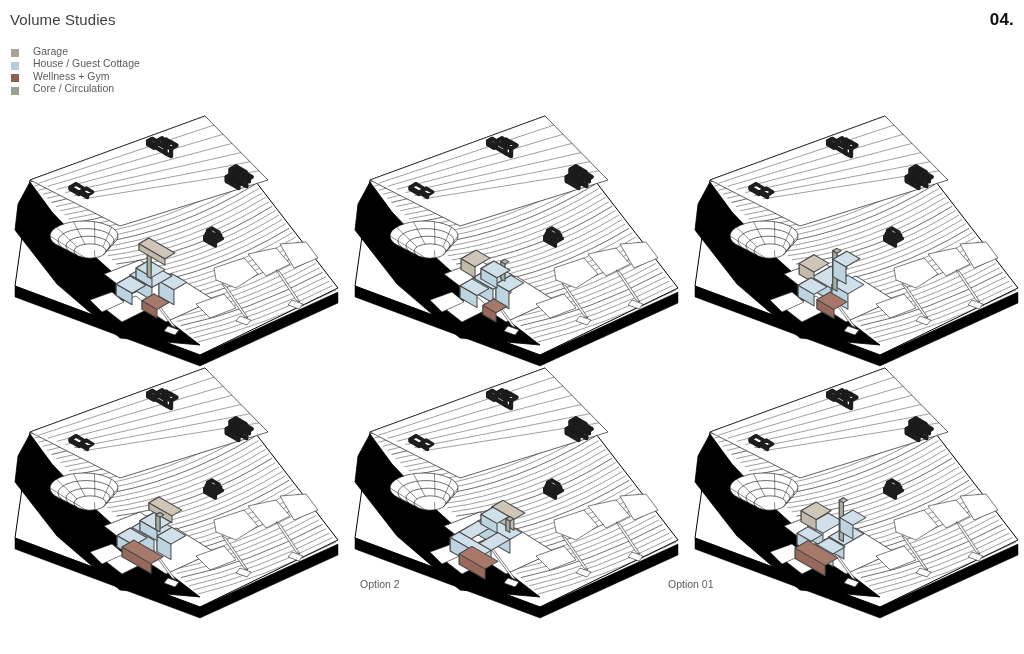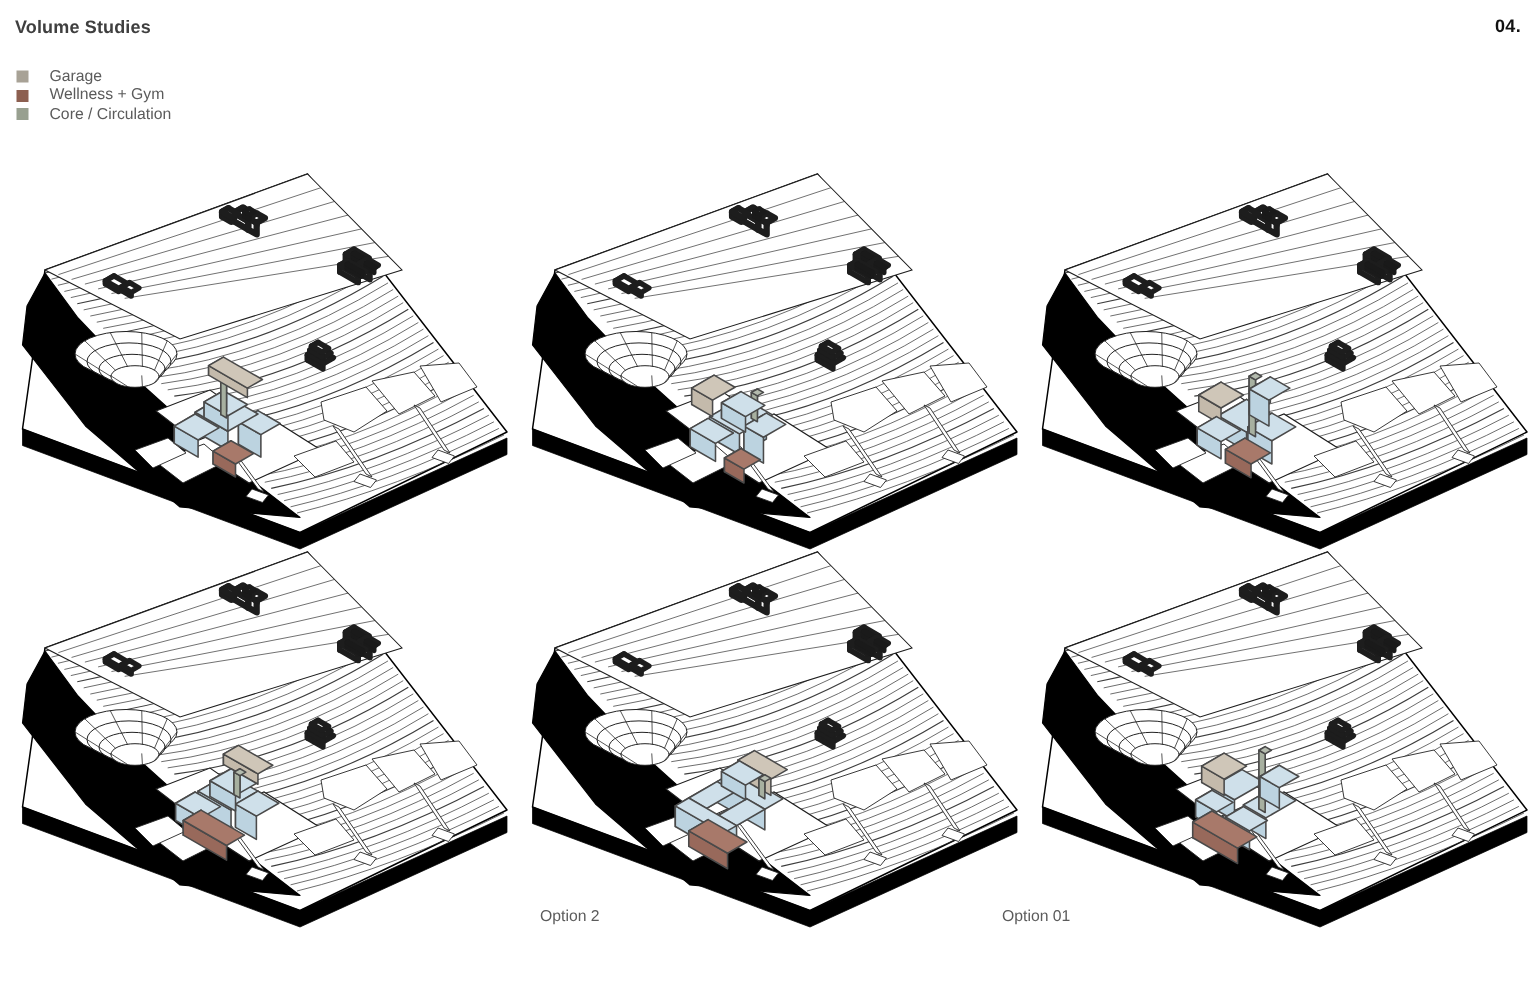--- a/index.html
+++ b/index.html
@@ -14,47 +14,47 @@
     overflow: hidden;
     font-family: "Liberation Sans", sans-serif;
     color: #4a4a4a;
   }
 
   
   #board-title {
     position: absolute;
     left: 10px;
     top: 11px;
-    font-size: 12px;
-    font-weight: 700;
+    font-size: 15px;
+    font-weight: 400;
     letter-spacing: 0.1px;
     color: #3f3f3f;
     white-space: nowrap;
   }
   #page-number {
     position: absolute;
     right: 10px;
     top: 10px;
-    font-size: 12px;
+    font-size: 17px;
     font-weight: 700;
     letter-spacing: 0.2px;
     color: #111111;
     text-align: center;
   }
 
   
   #legend {
     position: absolute;
     left: 11px;
     top: 45px;
     width: 260px;
   }
   .legend-row {
     display: flex;
-    align-items: center;
+    align-items: flex-end;
     height: 12.4px;
   }
   .legend-swatch {
     width: 8px;
     height: 8px;
     flex: 0 0 8px;
     margin-right: 14px;
   }
   .legend-label {
     font-size: 10.5px;
@@ -73,37 +73,40 @@
     display: block;
     width: 100%;
     height: 100%;
     overflow: visible;
   }
   .caption {
     position: absolute;
     font-size: 10.5px;
     color: #5b5b5b;
     white-space: nowrap;
-    margin-top: 27px;
   }
 </style>
 </head>
 <body>
 
 <div id="board-title">Volume Studies</div>
 
 <div id="page-number">04.</div>
 
 <div id="legend">
 
   <div class="legend-row">
     <span class="legend-swatch" style="background: rgb(168, 162, 150);"></span>
     <span class="legend-label">Garage</span>
   </div>
 
+  <div class="legend-row">
+    <span class="legend-swatch" style="background: rgb(184, 205, 219);"></span>
+    <span class="legend-label">House / Guest Cottage</span>
+  </div>
 
   <div class="legend-row">
     <span class="legend-swatch" style="background: rgb(140, 95, 80);"></span>
     <span class="legend-label">Wellness + Gym</span>
   </div>
 
   <div class="legend-row">
     <span class="legend-swatch" style="background: rgb(152, 160, 144);"></span>
     <span class="legend-label">Core / Circulation</span>
   </div>

